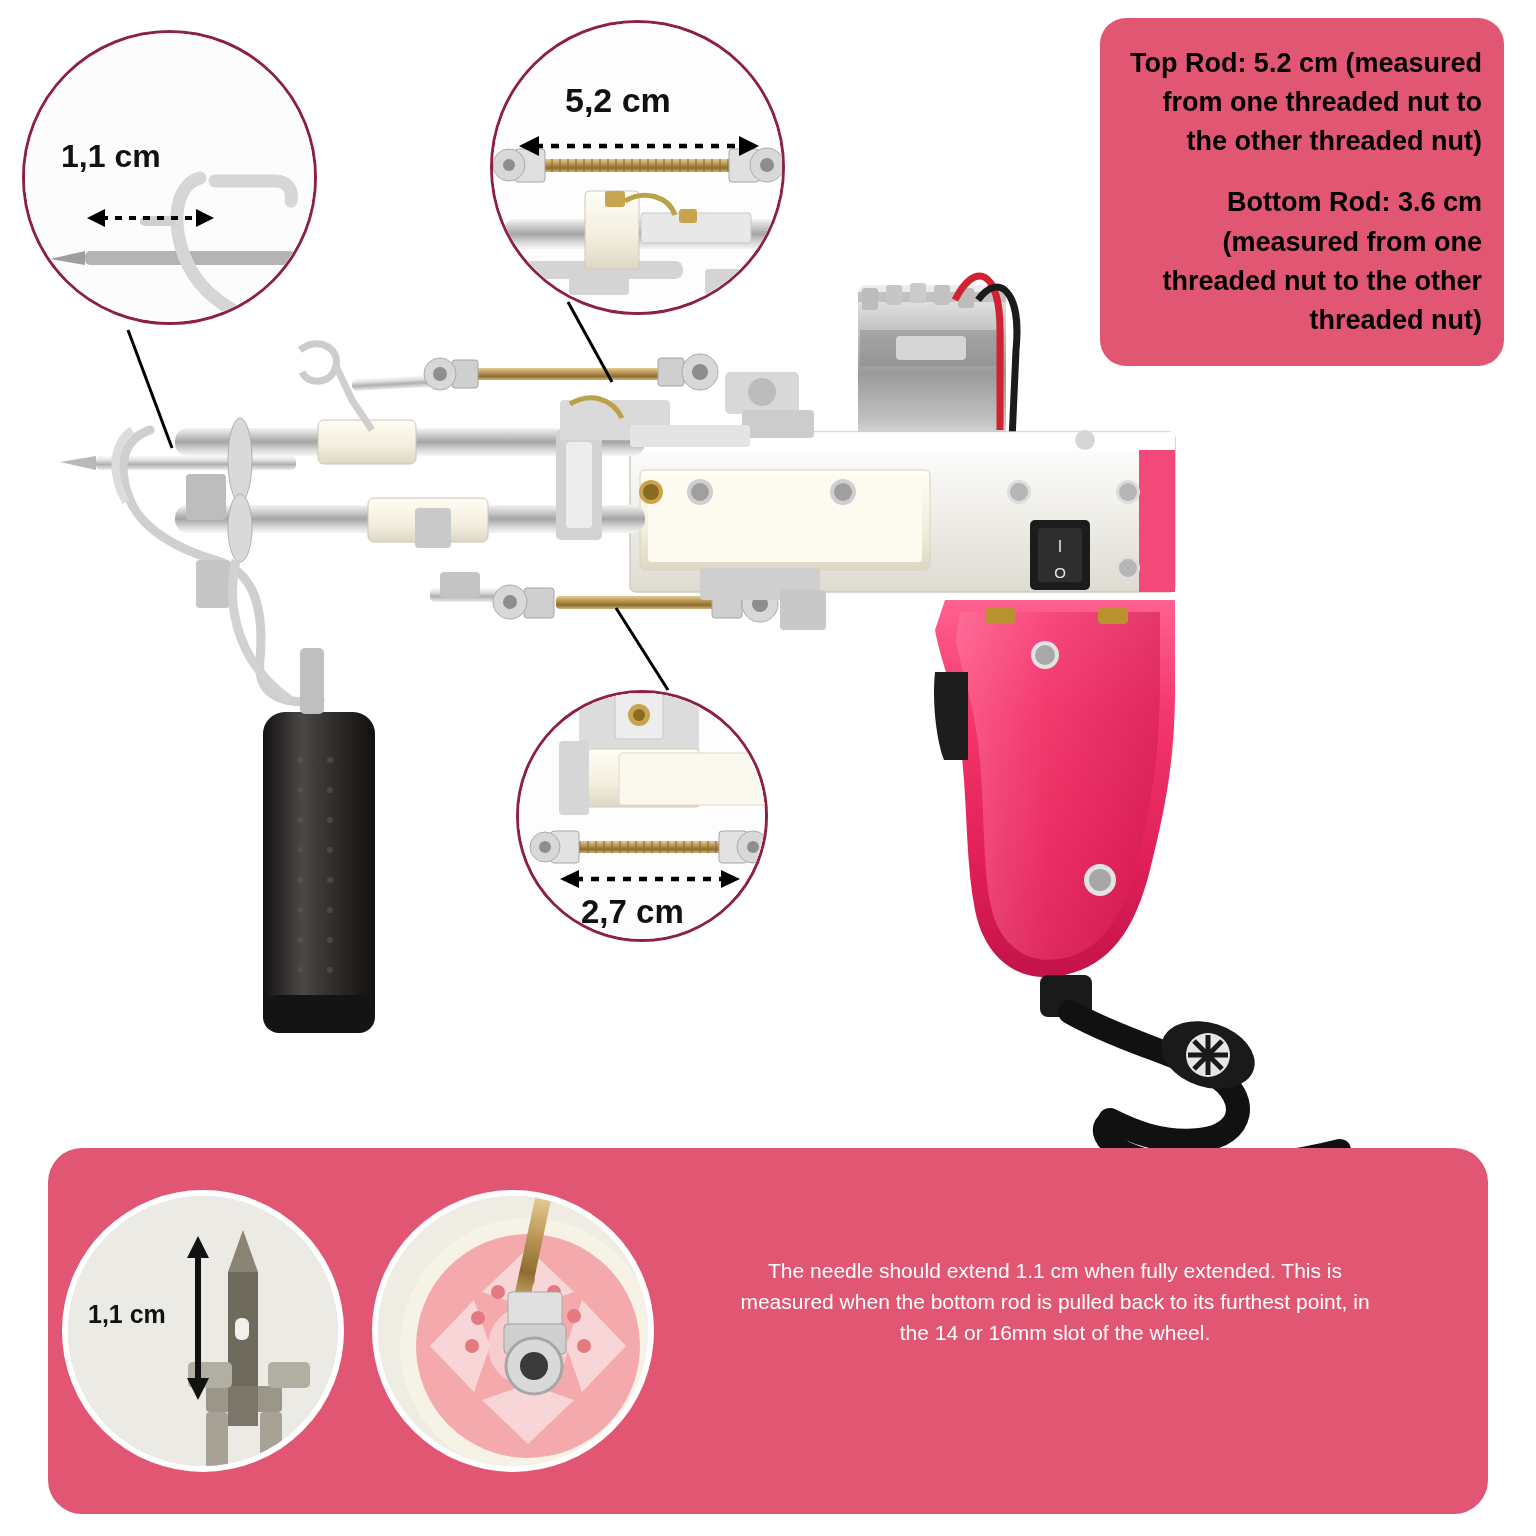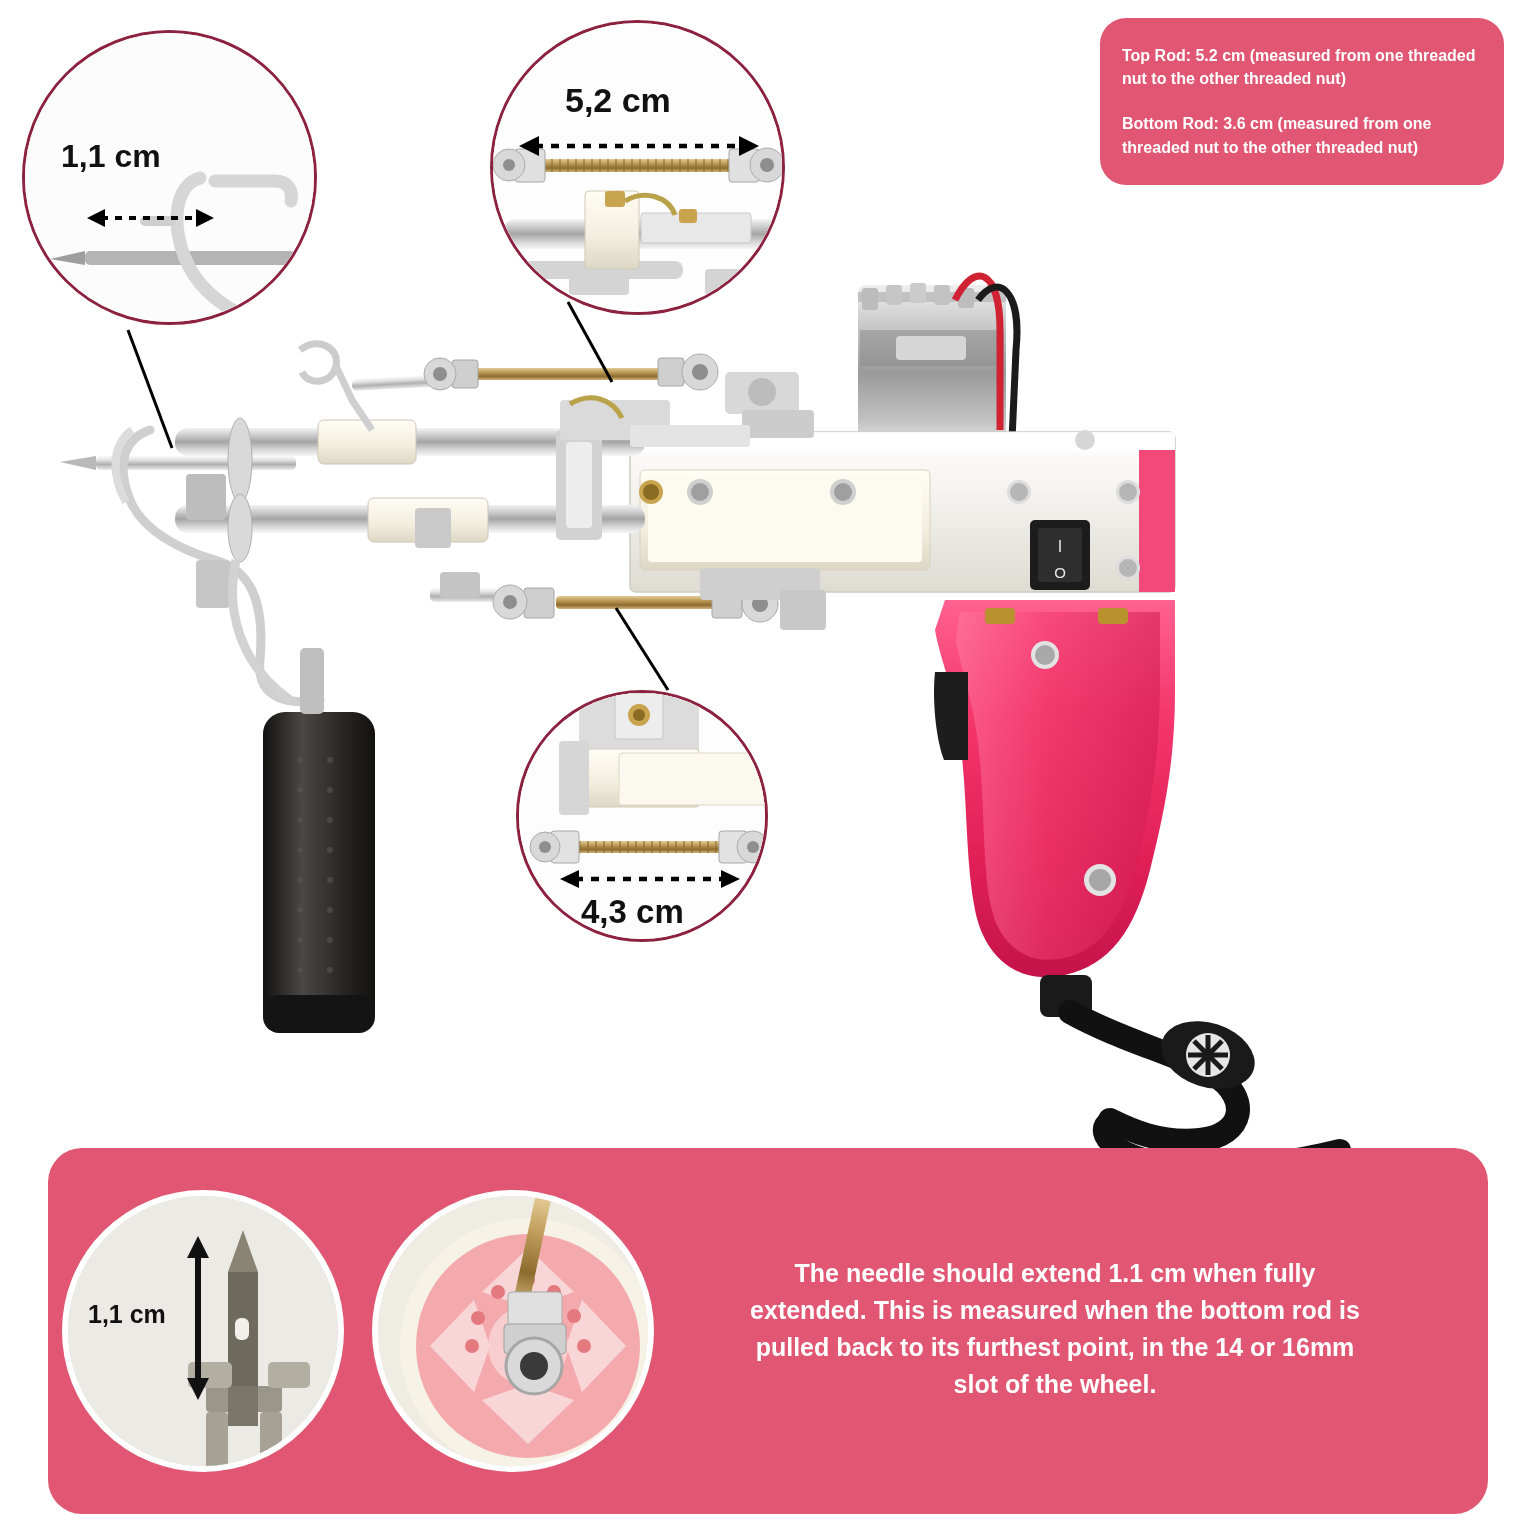--- a/index.html
+++ b/index.html
@@ -18,24 +18,24 @@
   
   .info-box {
     position: absolute;
     left: 1100px;
     top: 18px;
     width: 404px;
     background: #e05673;
     border-radius: 26px;
     padding: 26px 22px 26px 22px;
     box-sizing: border-box;
-    color: #ffffff;
-    text-align: left;
+    color: #000000;
+    text-align: right;
     font-weight: bold;
-    font-size: 16px;
+    font-size: 27px;
     line-height: 1.45;
   }
   .info-box .para + .para { margin-top: 22px; }
 
   
   .bottom-banner {
     position: absolute;
     left: 48px;
     top: 1148px;
     width: 1440px;
@@ -43,22 +43,22 @@
     background: #e05673;
     border-radius: 34px;
     box-sizing: border-box;
   }
   .bottom-text {
     position: absolute;
     left: 740px;
     top: 1255px;
     width: 630px;
     color: #ffffff;
-    font-weight: bold;
-    font-size: 25px;
+    font-weight: normal;
+    font-size: 21px;
     line-height: 1.48;
     text-align: center;
   }
 
   
   .bubble {
     position: absolute;
     border-radius: 50%;
     overflow: hidden;
     box-sizing: border-box;
@@ -415,21 +415,21 @@
     <circle cx="26" cy="154" r="15" fill="#d8d8d8" stroke="#aaa"></circle>
       <circle cx="26" cy="154" r="6" fill="#8e8e8e"></circle>
     <circle cx="234" cy="154" r="16" fill="#d8d8d8" stroke="#aaa"></circle>
       <circle cx="234" cy="154" r="6" fill="#8e8e8e"></circle>
   </svg>
   <svg style="position:absolute; left:38px; top:172px;" width="186" height="28">
     <line x1="18" y1="14" x2="168" y2="14" stroke="#000" stroke-width="4.5" stroke-dasharray="8 8"></line>
     <polygon points="3,14 22,5 22,23" fill="#000"></polygon>
     <polygon points="183,14 164,5 164,23" fill="#000"></polygon>
   </svg>
-  <div class="dim-label" style="left:62px; top:200px; font-size:33px;">4,3 cm</div>
+  <div class="dim-label" style="left:62px; top:200px; font-size:33px;">2,7 cm</div>
 </div>
 
 <div class="bottom-banner"></div>
 
 <div class="bubble white-ring" style="left:62px; top:1190px; width:282px; height:282px;">
   <svg viewBox="0 0 282 282" width="282" height="282">
     <rect x="0" y="0" width="282" height="282" fill="#eceae5"></rect>
 
     <rect x="160" y="76" width="30" height="120" fill="#6e6a5e"></rect>
     <polygon points="160,76 175,34 190,76" fill="#8a8474"></polygon>

